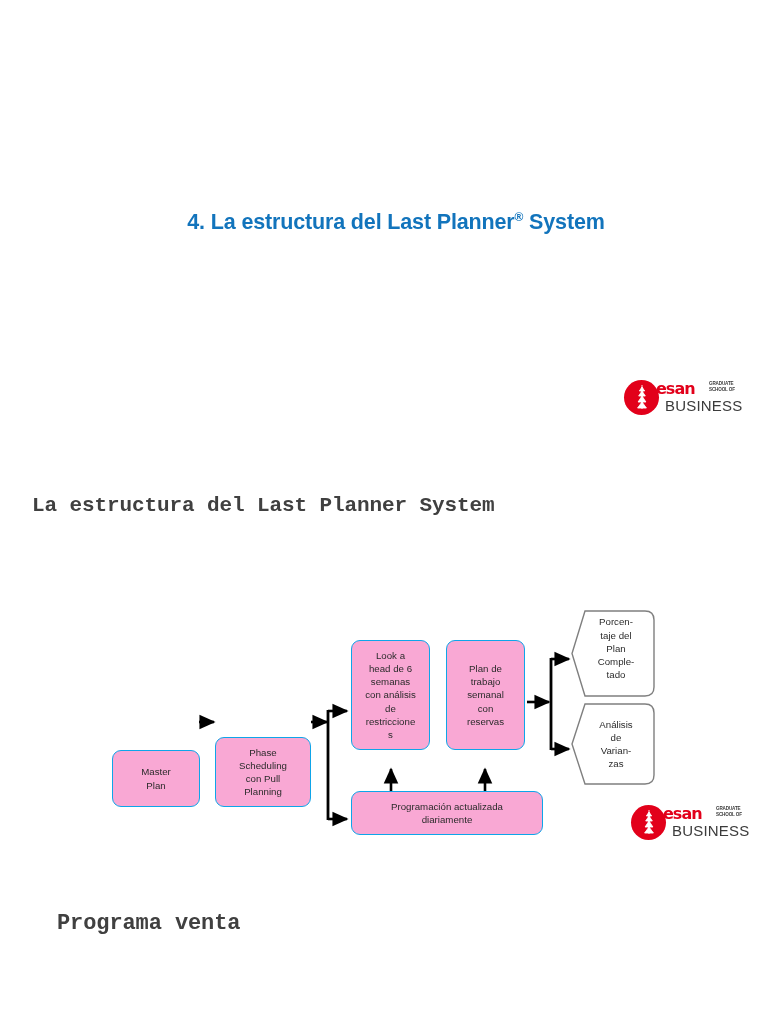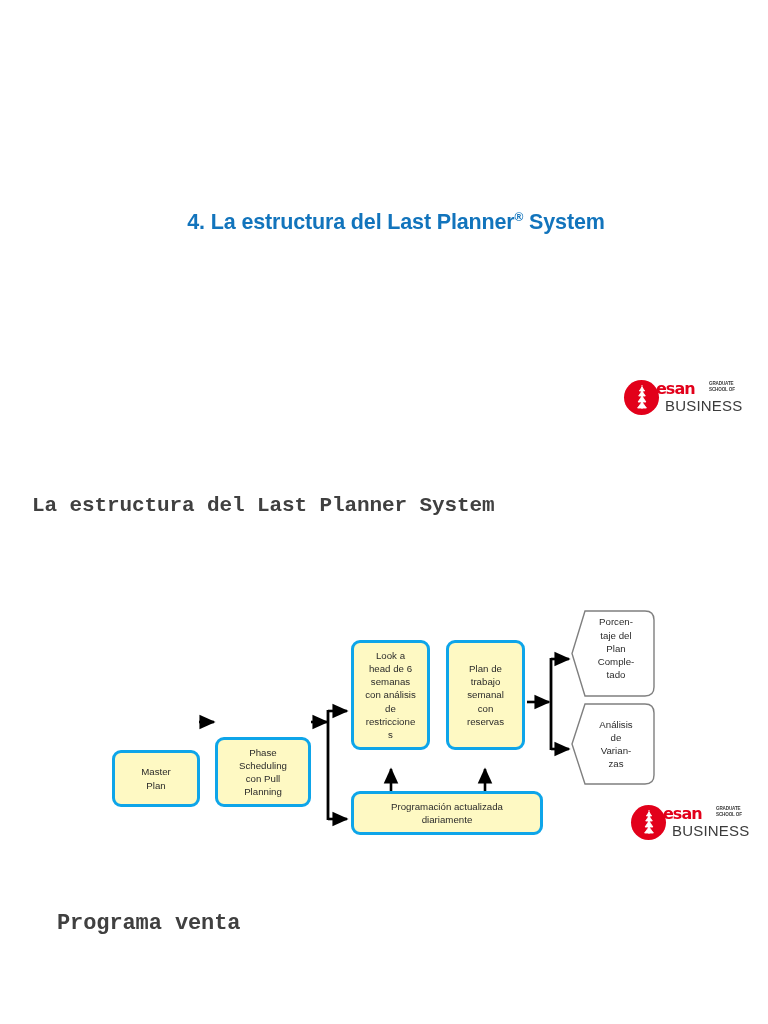--- a/index.html
+++ b/index.html
@@ -80,22 +80,22 @@
     color:#404040;
     letter-spacing:-0.1px;
     font-family:Liberation Mono, monospace;
   }
 
   
   .diagram { position:absolute; left:0; top:0; width:768px; height:300px; }
 
   .node {
     position:absolute;
-    border:3px solid #0ea5e9;
-    background:#fef9c3;
+    border:1px solid #0ea5e9;
+    background:#f9a8d4;
     display:flex; align-items:center; justify-content:center;
     text-align:center;
     font-size:9.7px;
     line-height:13.2px;
     color:#2b2b2b;
     padding:2px 4px;
   }
   .node.rounded { border-radius:9px; }
   .node.card {
     border:none; background:transparent; padding:0;

